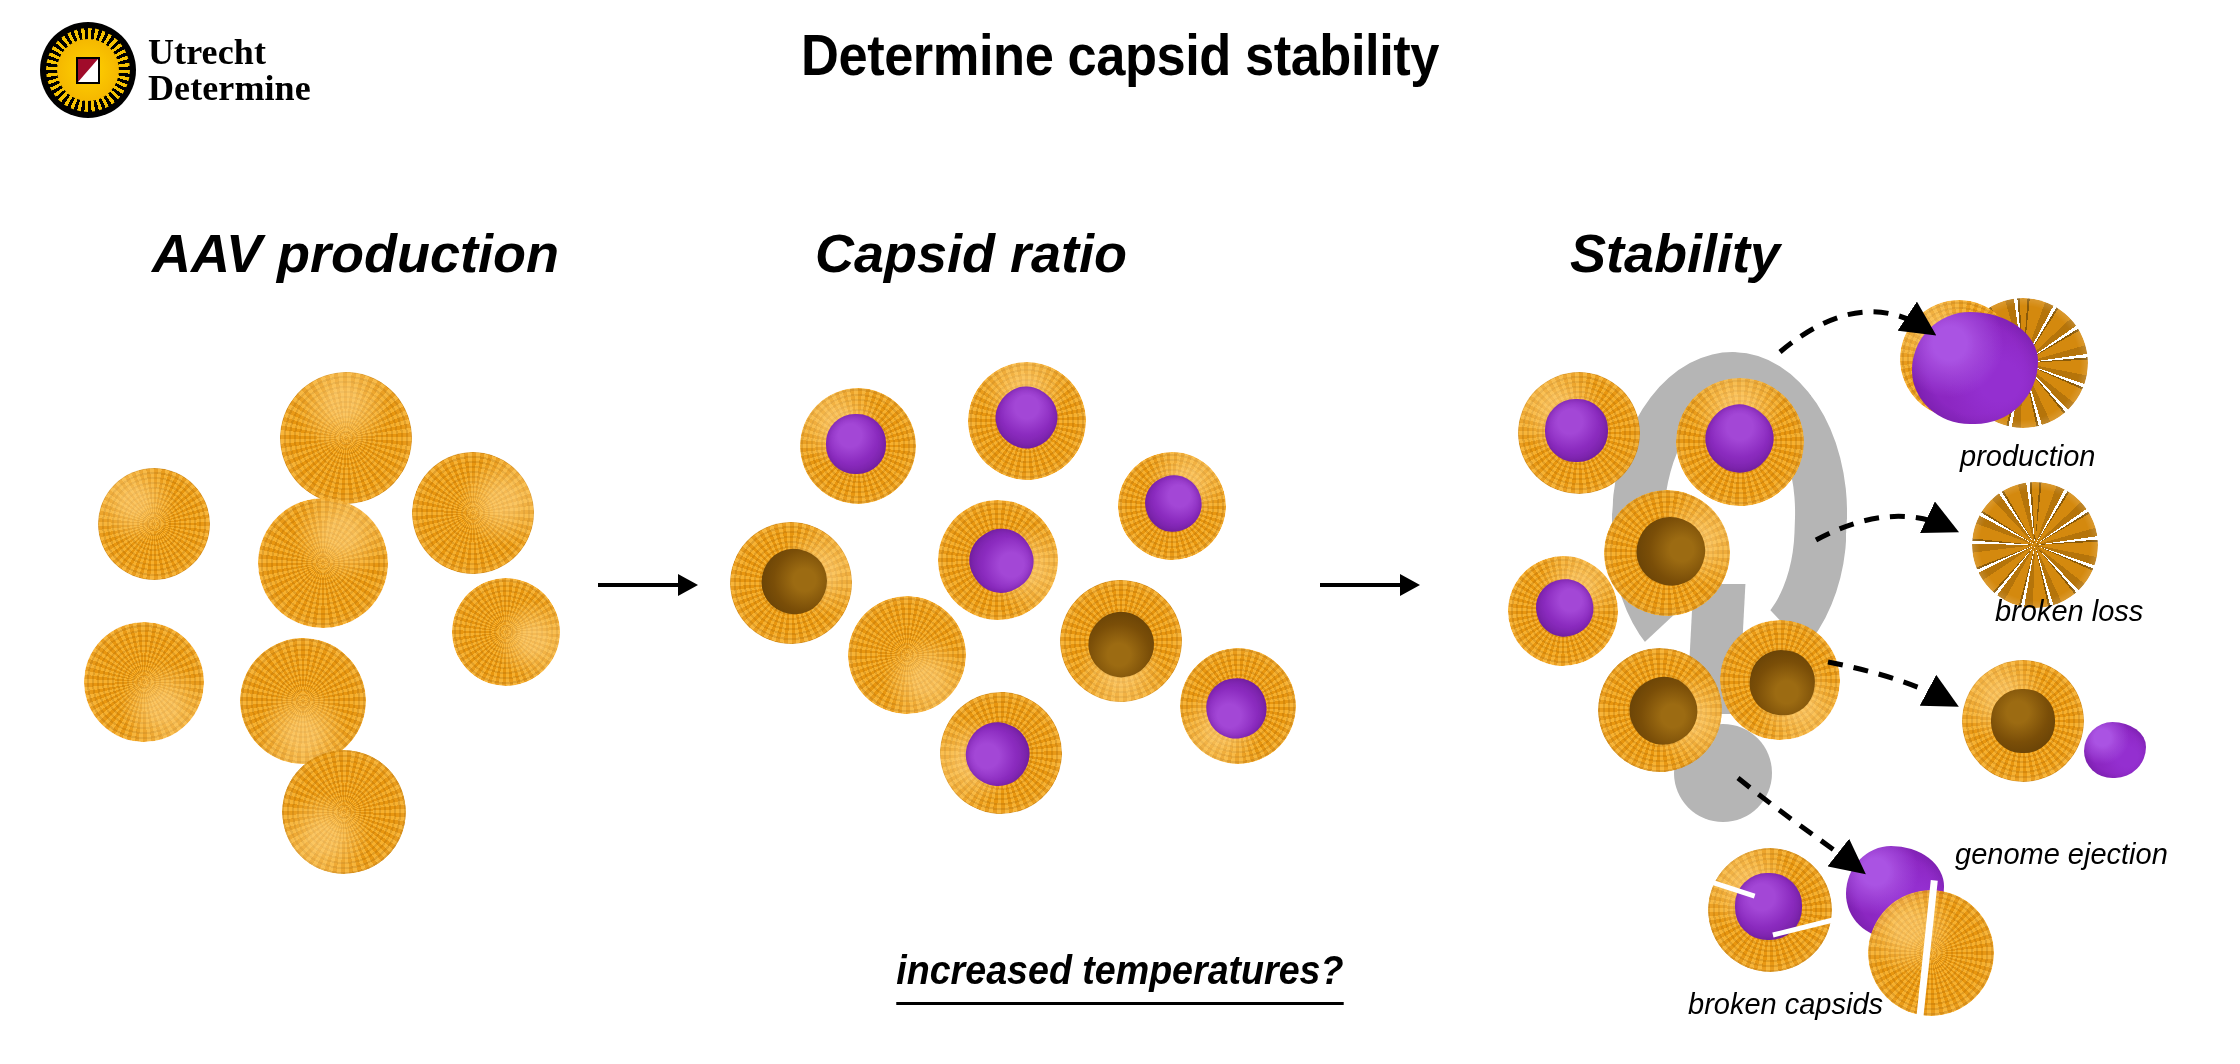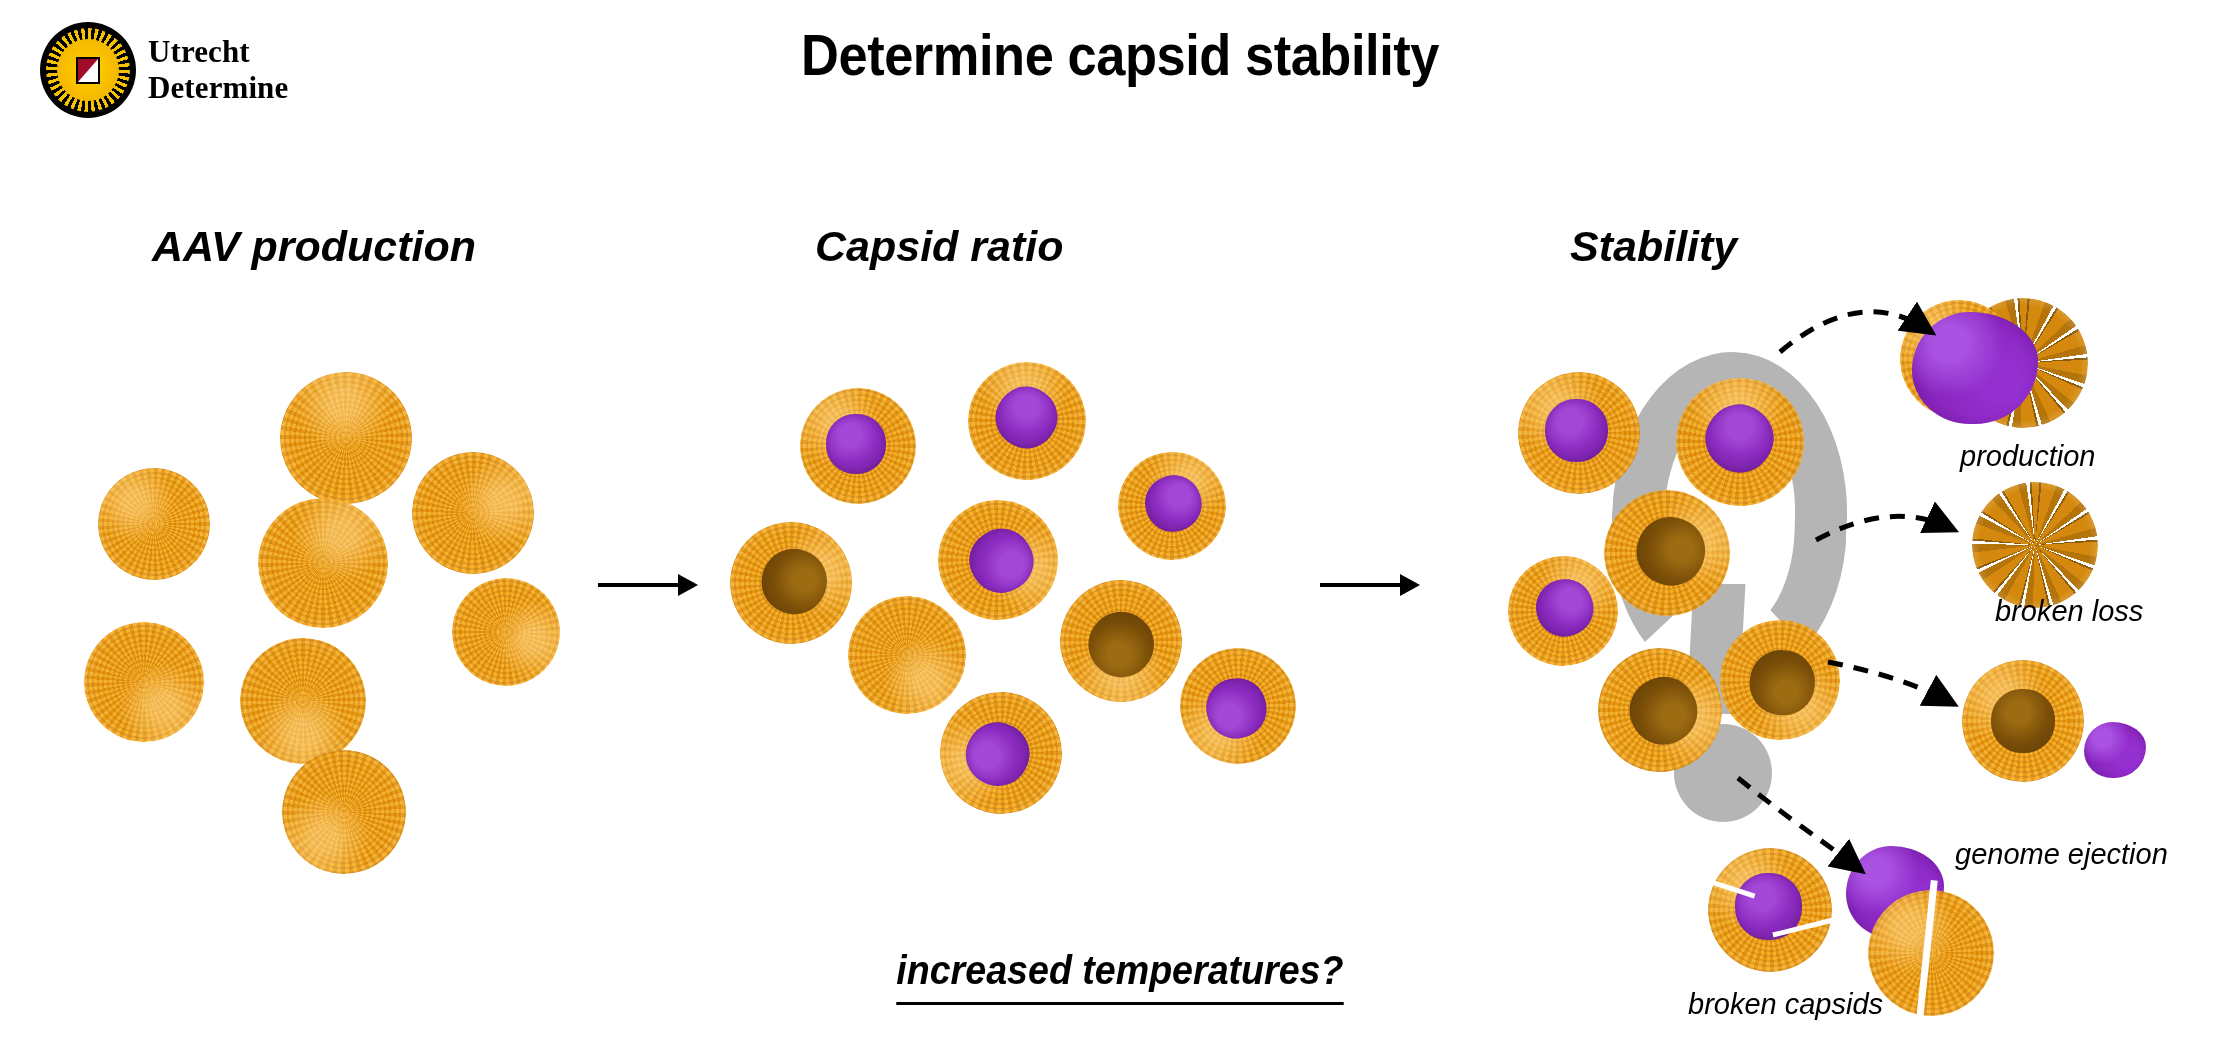--- a/index.html
+++ b/index.html
@@ -13,29 +13,29 @@
   #logo-rays{position:absolute;left:6px;top:6px;width:84px;height:84px;border-radius:50%;
              background:
                repeating-conic-gradient(from 0deg,#F5C200 0deg 5deg,#000 5deg 10deg);}
   #logo-disc{position:absolute;left:17px;top:17px;width:62px;height:62px;border-radius:50%;
              background:radial-gradient(circle,#FFD200 0%,#F5B800 70%,#E8A800 100%);}
   #logo-shield{position:absolute;left:36px;top:35px;width:24px;height:27px;
                background:#fff;border:2px solid #000;box-sizing:border-box;}
   #logo-shield:before{content:"";position:absolute;left:0;top:0;width:0;height:0;
                border-left:20px solid #A00B2A;border-bottom:23px solid transparent;}
   #logo-text{position:absolute;left:108px;top:12px;font-family:"Liberation Serif",serif;
-             font-weight:700;font-size:31px;line-height:36px;letter-spacing:.1px;}
+             font-weight:700;font-size:36px;line-height:36px;letter-spacing:.1px;}
 
   
   #title{position:absolute;left:0;right:0;top:22px;text-align:center;
          font-size:57px;font-weight:700;letter-spacing:-.5px;
          transform:scaleX(.92);transform-origin:center;}
 
   
-  .stage-h{position:absolute;top:222px;font-size:43px;font-weight:700;
+  .stage-h{position:absolute;top:222px;font-size:54px;font-weight:700;
            font-style:italic;white-space:nowrap;}
   #h-prod{left:152px;}
   #h-ratio{left:815px;}
   #h-stab{left:1570px;}
 
   
   .flow-arrow{position:absolute;height:24px;}
   .flow-arrow .shaft{position:absolute;left:0;top:10px;height:4px;background:#000;}
   .flow-arrow .head{position:absolute;top:1px;width:0;height:0;
         border-top:11px solid transparent;border-bottom:11px solid transparent;

